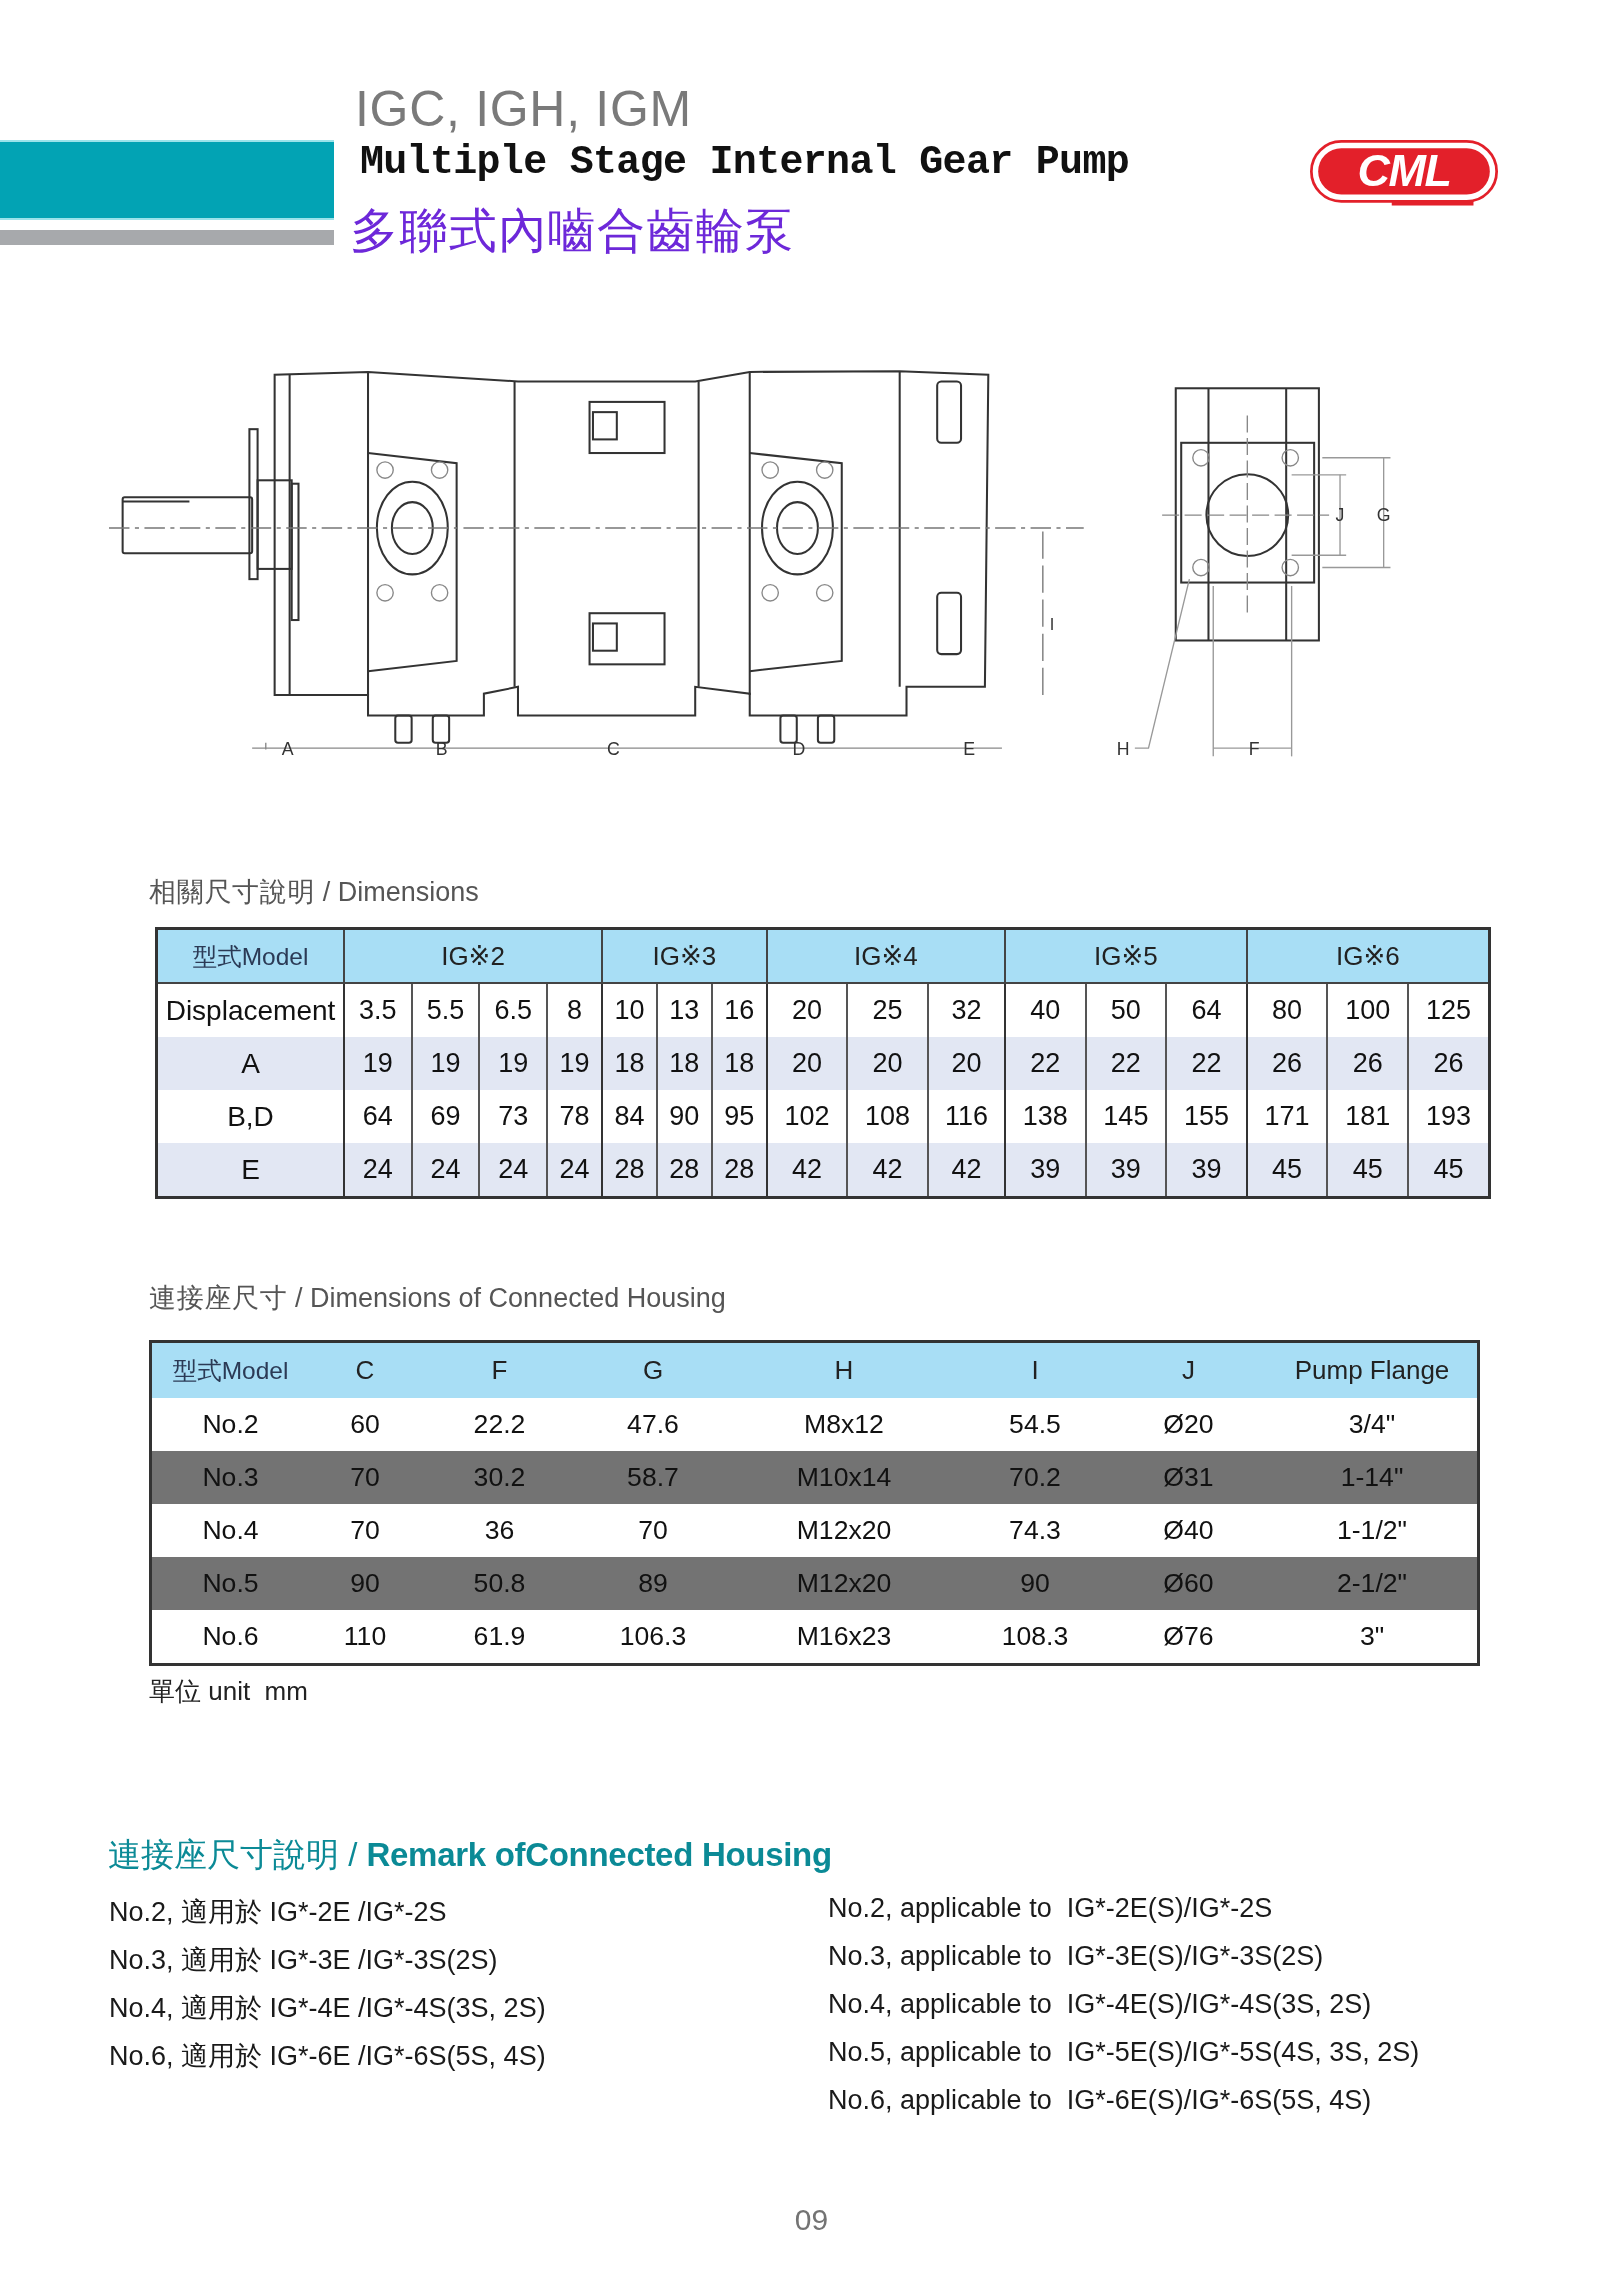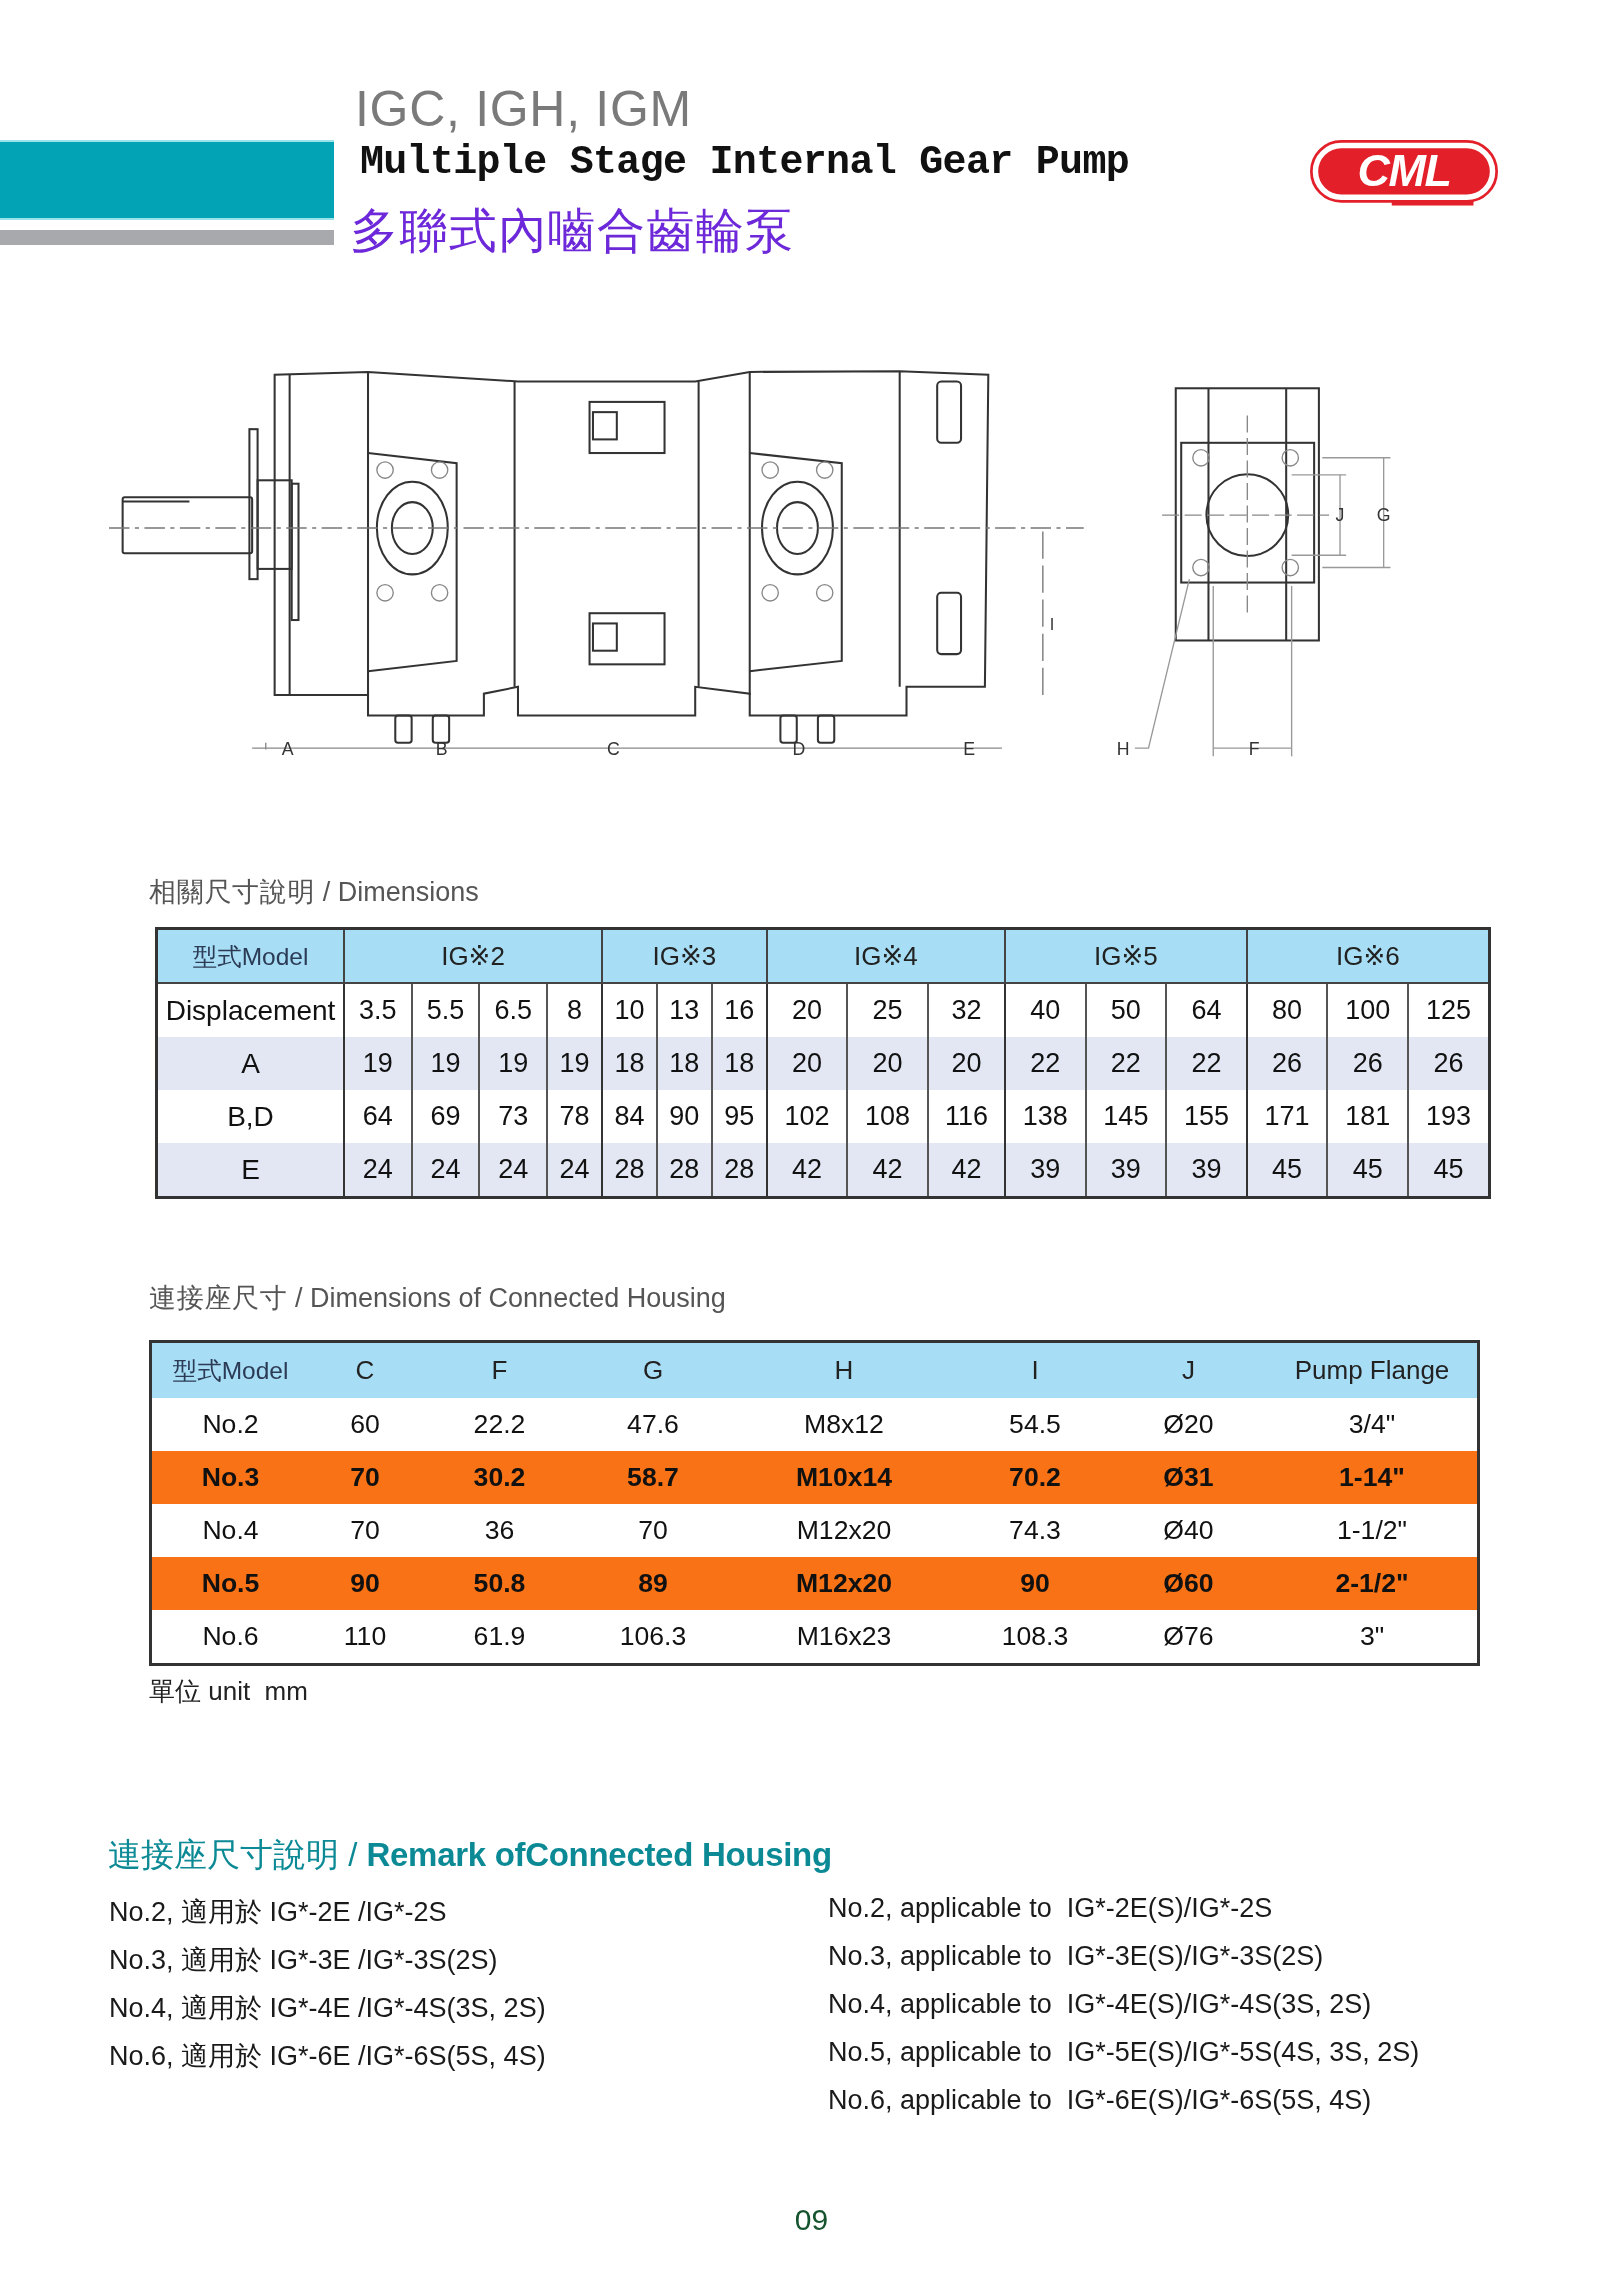--- a/index.html
+++ b/index.html
@@ -35,31 +35,31 @@
   #t1 td { height:53px; font-size:27px; color:#111; border-left:2px solid #555; }
   #t1 td.grp { border-left:2px solid #333; }
   #t1 tr.alt td { background:#e2e7f3; }
   #t1 tr.hdr th { border-bottom:2.7px solid #444; }
   #t1 td.rowhead { font-size:28px; }
 
   #t2 { left:149px; top:1340px; width:1331px; }
   #t2 th { background:#a8def5; height:55px; font-size:26px; color:#222; border:none; }
   #t2 th.model { color:#2b3a55; font-size:24.5px; }
   #t2 td { height:53px; font-size:26.6px; color:#111; border:none; }
-  #t2 tr.alt td { background:#f97316;font-weight:bold; }
+  #t2 tr.alt td { background:#737373; }
 
   .unit { left:149px; top:1674px; font-size:26px; color:#222; }
 
   .remark-h { left:108px; top:1833px; font-size:33px; color:#0b8a96; }
   .remark-h .en { font-weight:bold; letter-spacing:-0.3px; }
 
   .rlist { font-size:27px; color:#1a1a1a; }
   .rlist div { height:48px; line-height:48px; white-space:pre; }
 
-  .pagenum { left:0; width:1623px; top:2203px; text-align:center; font-size:30px; color:#14532d; }
+  .pagenum { left:0; width:1623px; top:2203px; text-align:center; font-size:30px; color:#737373; }
 </style>
 </head>
 <body>
 
 <div class="abs teal-bar"></div>
 <div class="abs gray-bar"></div>
 <div class="abs series">IGC, IGH, IGM</div>
 <div class="abs title">Multiple Stage Internal Gear Pump</div>
 <div class="abs title-cn">多聯式內嚙合齒輪泵</div>
 

